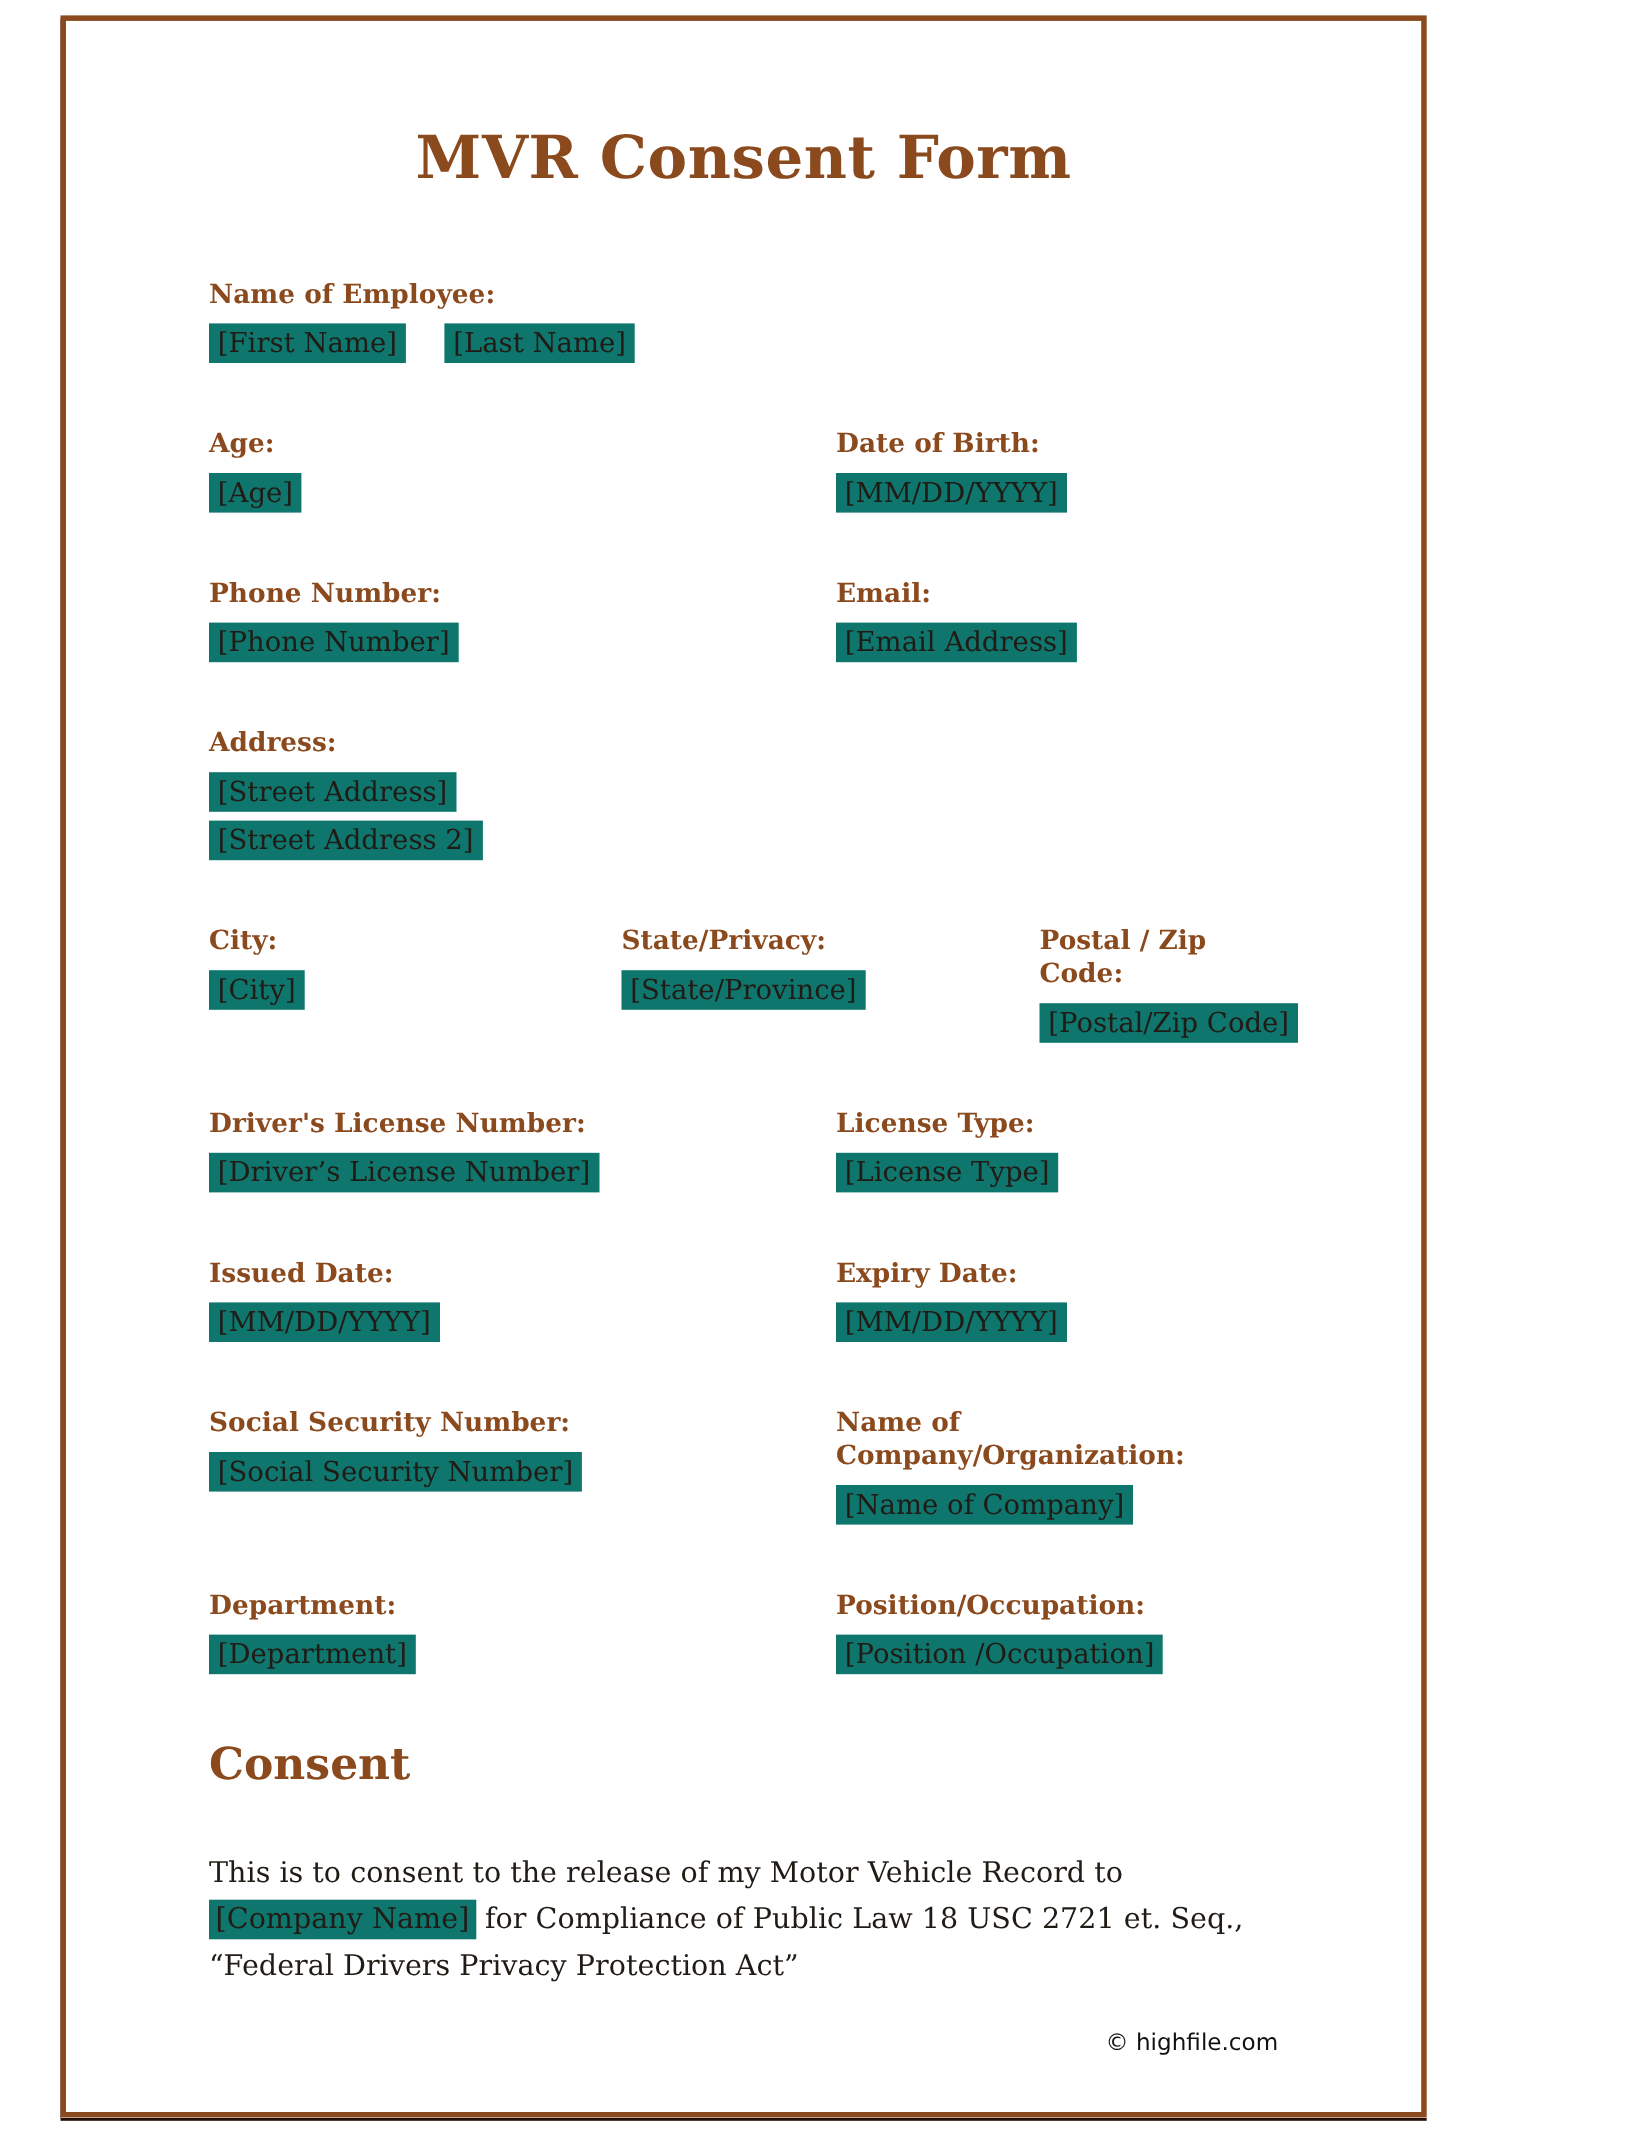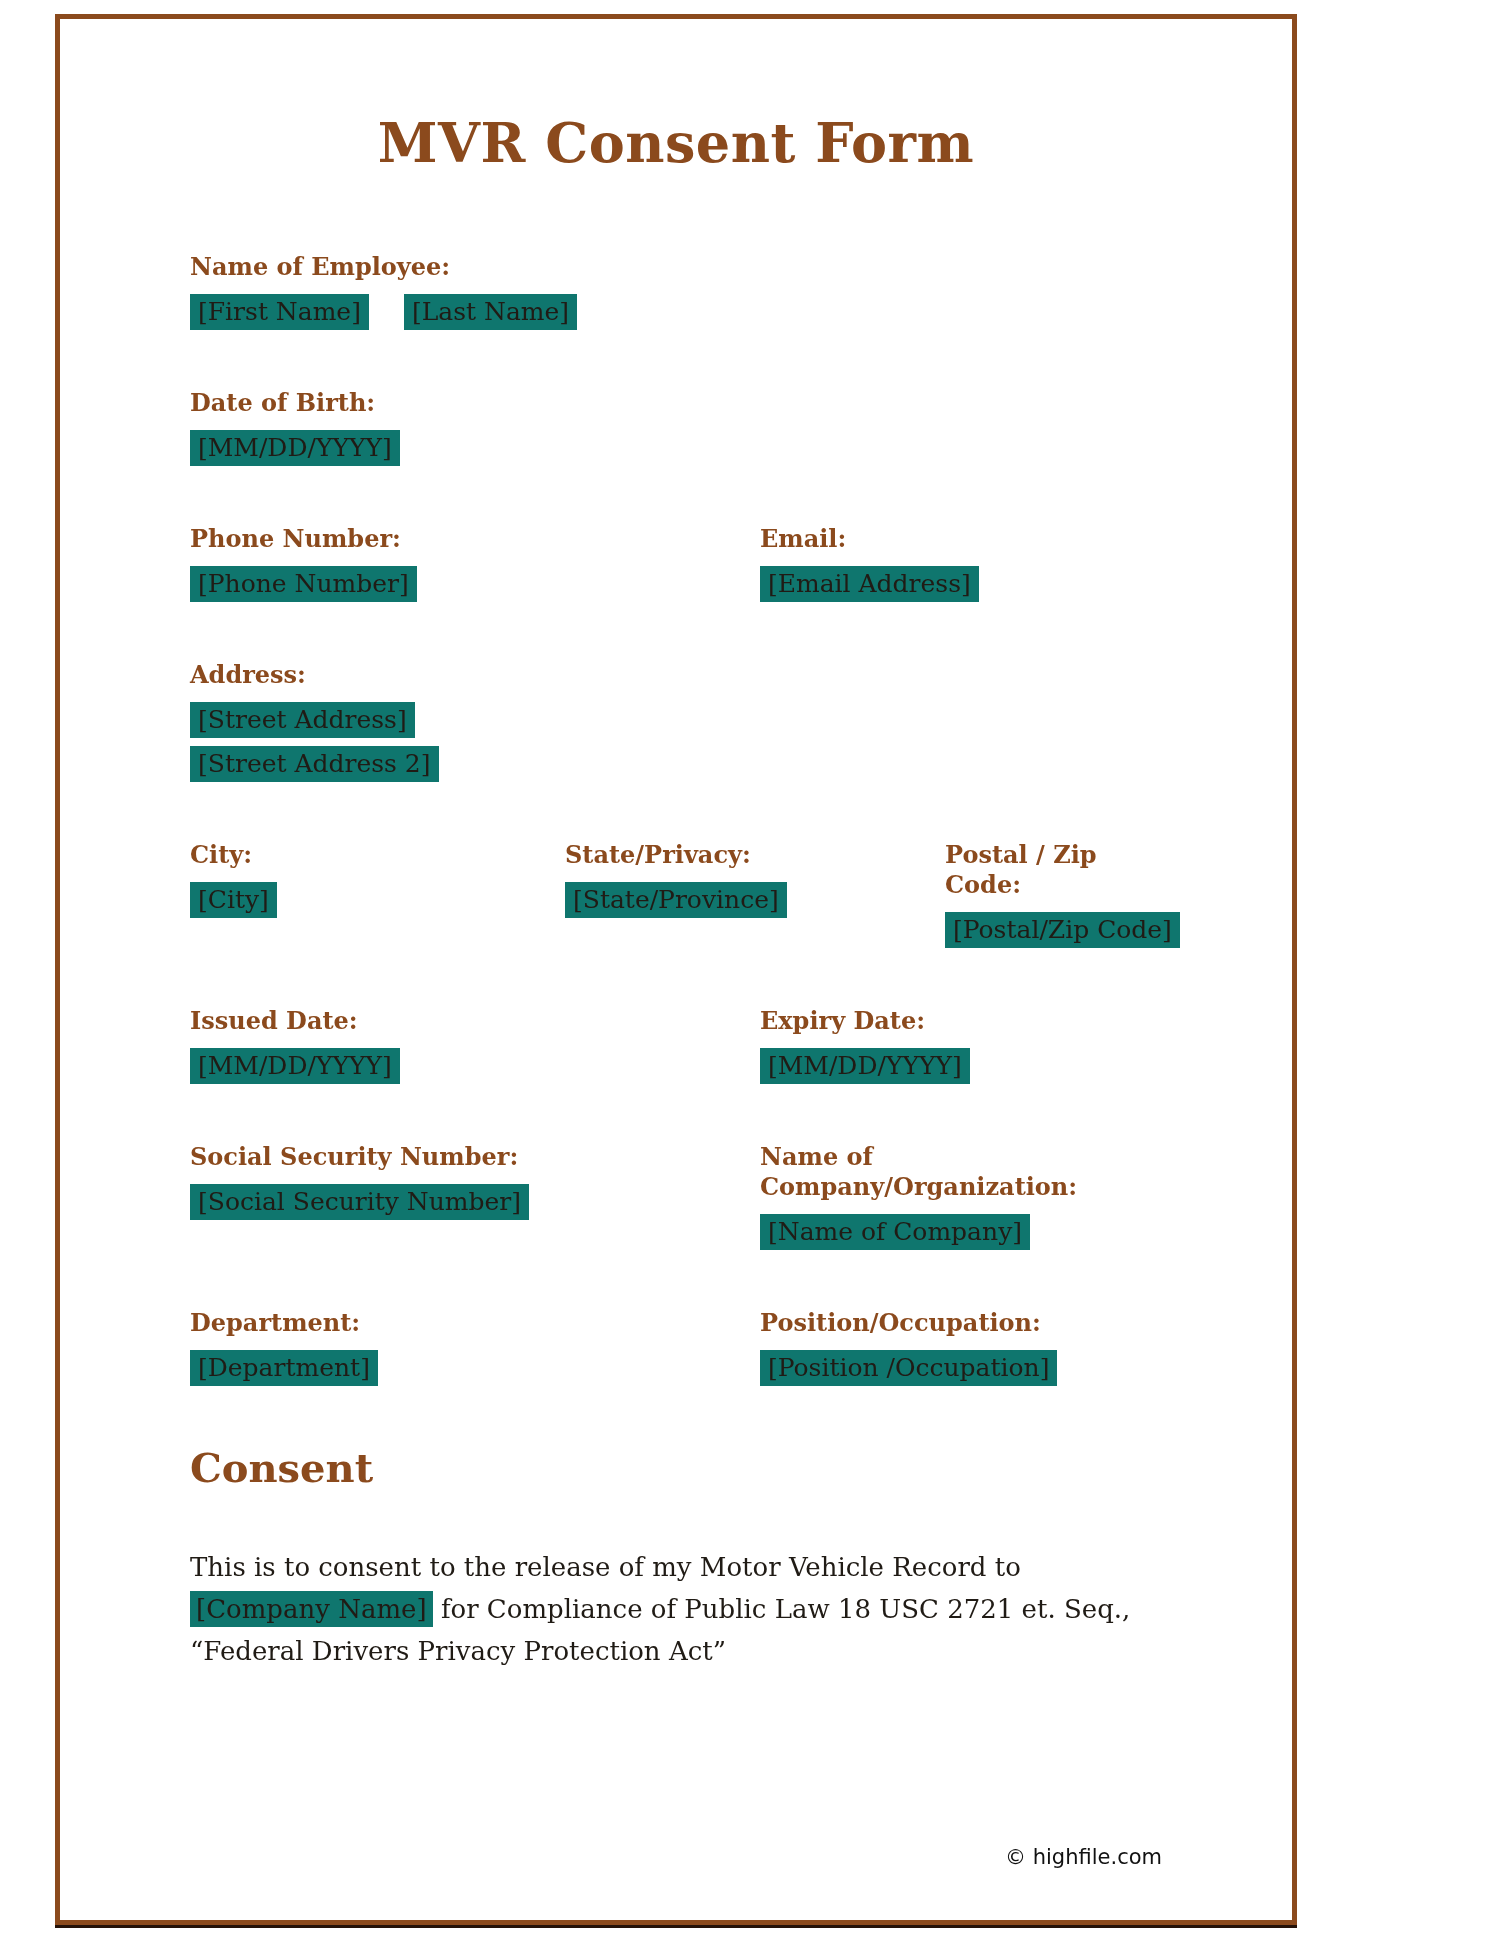--- a/index.html
+++ b/index.html
@@ -91,20 +91,24 @@
     <div class="block first-block">
       <div class="label">Name of Employee:</div>
       <div class="value-line">
         <span class="value inline-gap">[First Name]</span>
         <span class="value">[Last Name]</span>
       </div>
     </div>
 
     <div class="block row2">
       <div>
+        <div class="label">Age:</div>
+        <div class="value-line"><span class="value">[Age]</span></div>
+      </div>
+      <div>
         <div class="label">Date of Birth:</div>
         <div class="value-line"><span class="value">[MM/DD/YYYY]</span></div>
       </div>
     </div>
 
     <div class="block row2">
       <div>
         <div class="label">Phone Number:</div>
         <div class="value-line"><span class="value">[Phone Number]</span></div>
       </div>
@@ -128,20 +132,30 @@
       <div>
         <div class="label">State/Privacy:</div>
         <div class="value-line"><span class="value">[State/Province]</span></div>
       </div>
       <div>
         <div class="label">Postal / Zip Code:</div>
         <div class="value-line"><span class="value">[Postal/Zip Code]</span></div>
       </div>
     </div>
 
+    <div class="block row2">
+      <div>
+        <div class="label">Driver's License Number:</div>
+        <div class="value-line"><span class="value">[Driver’s License Number]</span></div>
+      </div>
+      <div>
+        <div class="label">License Type:</div>
+        <div class="value-line"><span class="value">[License Type]</span></div>
+      </div>
+    </div>
 
     <div class="block row2">
       <div>
         <div class="label">Issued Date:</div>
         <div class="value-line"><span class="value">[MM/DD/YYYY]</span></div>
       </div>
       <div>
         <div class="label">Expiry Date:</div>
         <div class="value-line"><span class="value">[MM/DD/YYYY]</span></div>
       </div>

